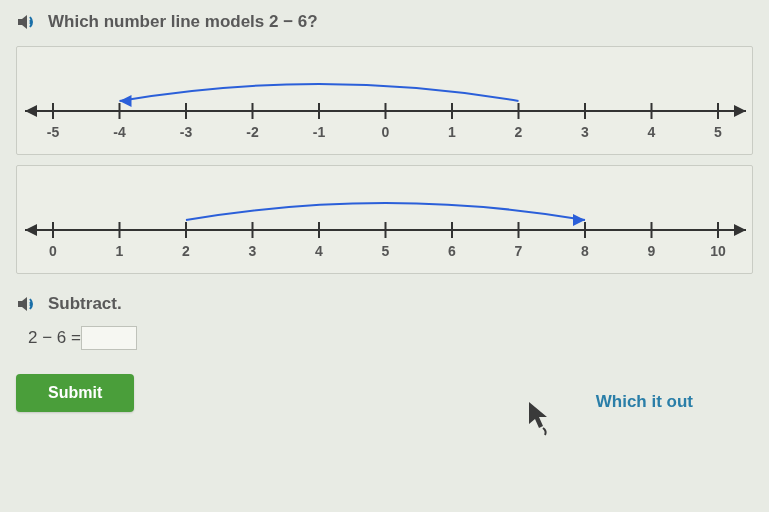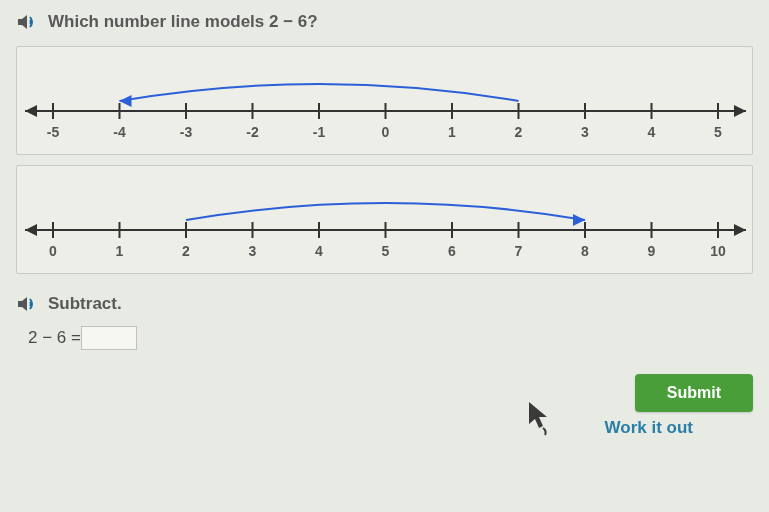--- a/index.html
+++ b/index.html
@@ -76,21 +76,20 @@
     font-weight: bold;
     font-size: 17px;
     margin-top: 6px;
     margin-right: 60px;
     cursor: pointer;
   }
   .bottom-row {
     display: flex;
     justify-content: space-between;
     align-items: flex-end;
-    flex-direction: column;
   }
   svg text {
     font-family: Arial, Helvetica, sans-serif;
     fill: #555;
     font-size: 14px;
     font-weight: bold;
   }
   .cursor-overlay {
     position: absolute;
     left: 525px;
@@ -187,21 +186,21 @@
   <span class="question-text">Subtract.</span>
 </div>
 
 <div class="equation">
   <span>2 − 6 =</span>
   <input class="answer-input" type="text" value="" style="">
 </div>
 
 <div class="bottom-row">
   <button class="submit-btn">Submit</button>
-  <div class="work-it-out">Work it out</div>
+  <div class="work-it-out">Which it out</div>
 </div>
 
 <span class="cursor-overlay">
   <svg width="30" height="36" viewBox="0 0 30 36">
     <path d="M4 2 L4 24 L10 19 L14 28 L18 26 L14 17 L22 17 Z" fill="#3a3a3a"></path>
     <path d="M18 28 Q22 31 20 35" stroke="#3a3a3a" stroke-width="2" fill="none"></path>
   </svg>
 </span>
 
 </body></html>

